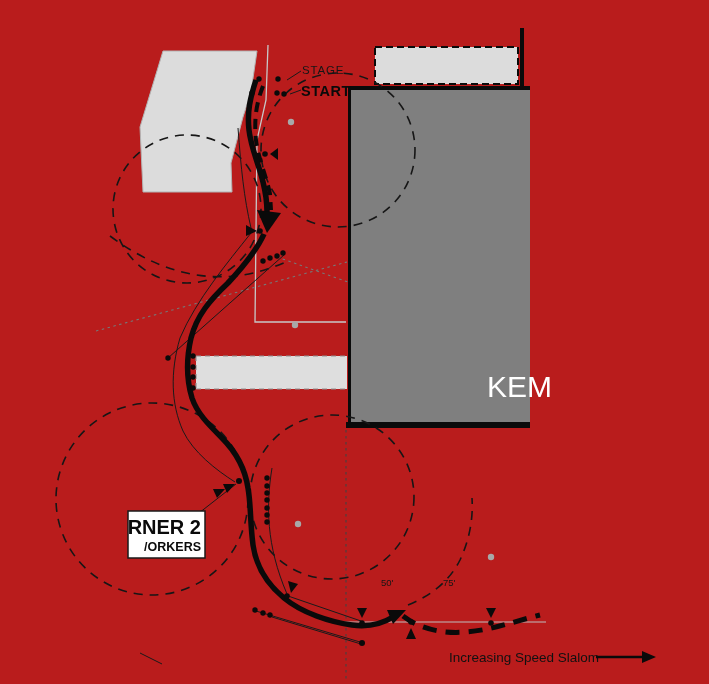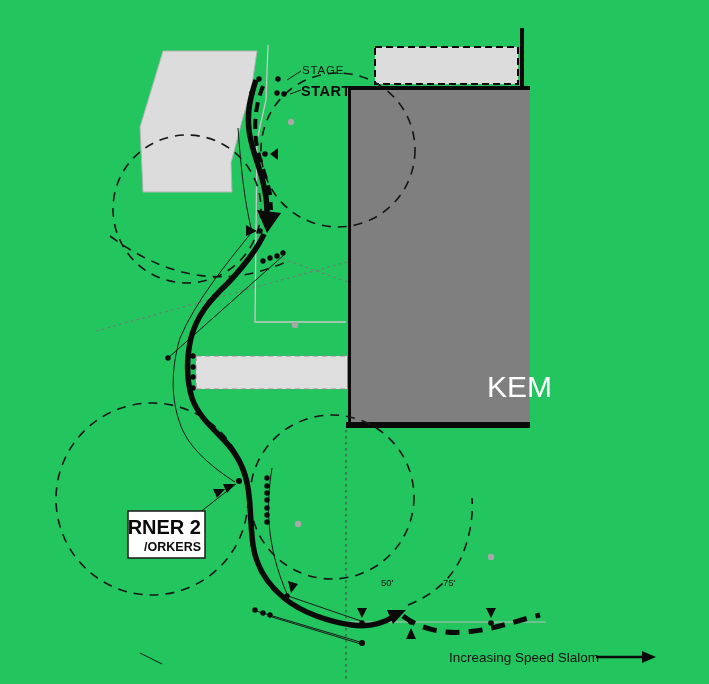--- a/index.html
+++ b/index.html
@@ -1,16 +1,16 @@
 <!DOCTYPE html>
 <html><head>
 <meta charset="utf-8">
 <style>
   html,body{margin:0;padding:0;background:#ffffff;}
-  .stage{position:relative;width:709px;height:684px;background:#22c55e;overflow:hidden;
+  .stage{position:relative;width:709px;height:684px;background:#b91c1c;overflow:hidden;
          font-family:"Liberation Sans",sans-serif;}
   svg{position:absolute;left:0;top:0;}
   text{font-family:"Liberation Sans",sans-serif;}
 </style>
 </head>
 <body>
 
 <div class="stage">
 <svg width="709" height="684" viewBox="0 0 709 684">
 

